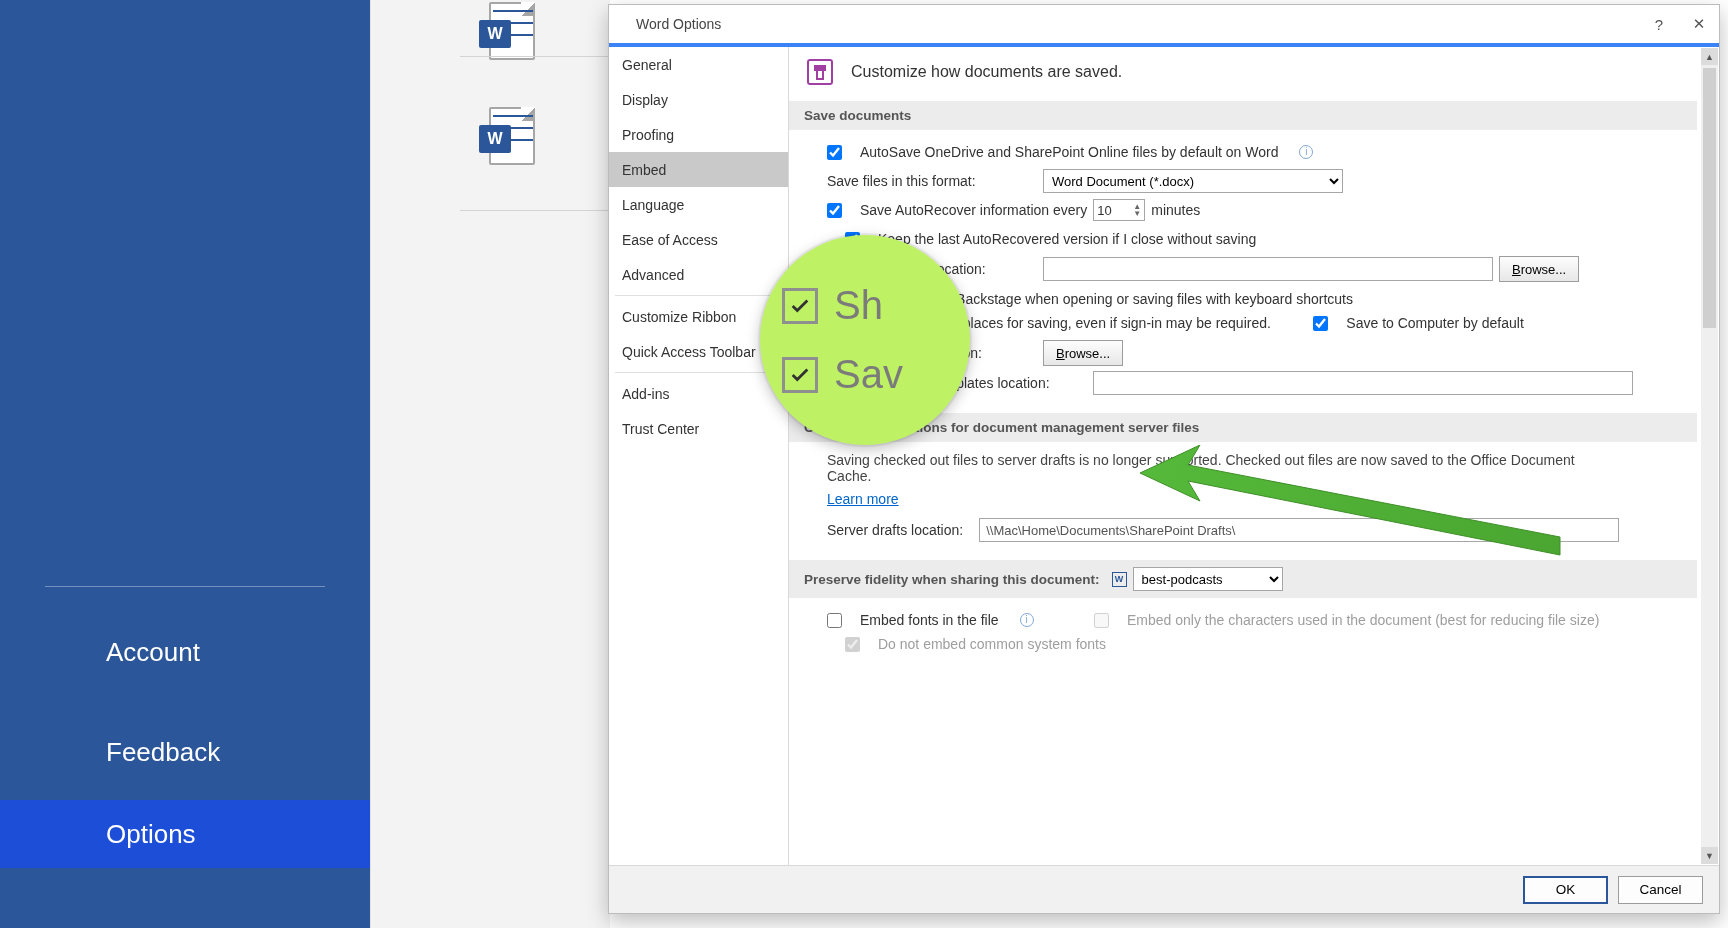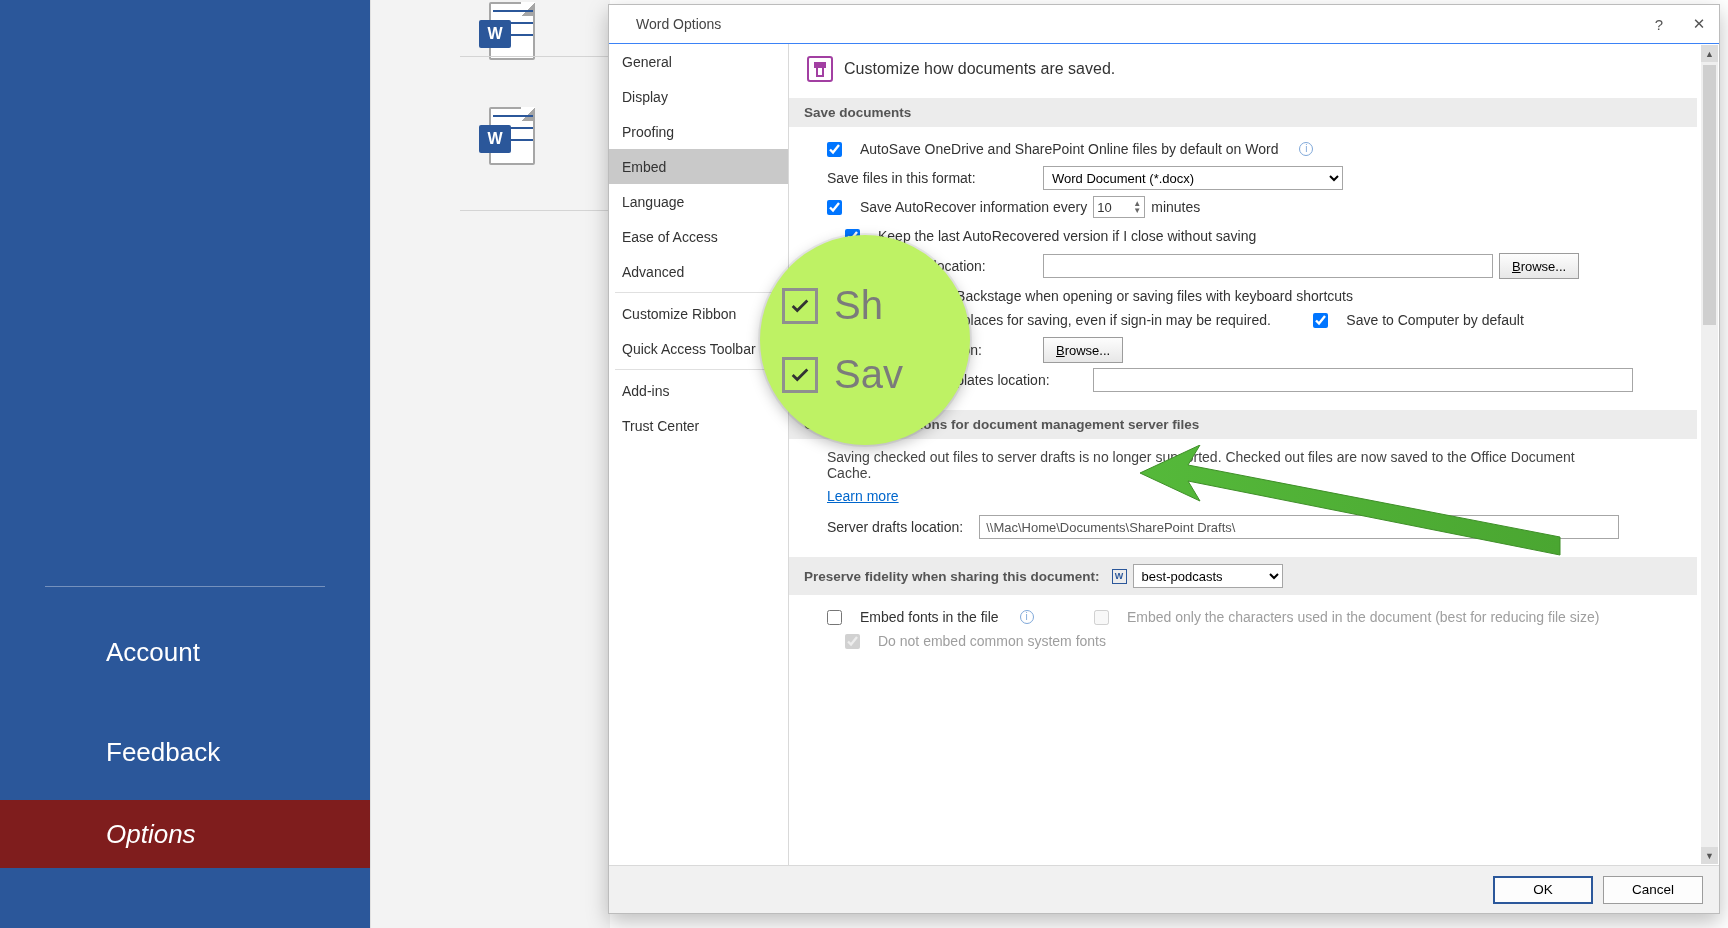--- a/index.html
+++ b/index.html
@@ -14,21 +14,21 @@
   }
   .backstage .divider {
     position: absolute; left: 45px; right: 45px;
     border-top: 1px solid rgba(255,255,255,0.35);
   }
   .backstage .item {
     position: absolute; left: 0; width: 370px; height: 68px;
     display: flex; align-items: center; padding-left: 106px;
     font-size: 26px; font-weight: 300; color: #fff; cursor: pointer;
   }
-  .backstage .item.selected { background: #7f1d1d; font-style: italic; }
+  .backstage .item.selected { background: #1d4ed8; }
 
   
   .midstrip {
     position: absolute; left: 370px; top: 0; width: 240px; height: 928px;
     background: #f3f3f3; border-left: 1px solid #e1e1e1;
   }
 
   
   .wicon { position: absolute; width: 60px; height: 70px; }
   .widoc {
@@ -63,21 +63,21 @@
     font-size: 14px; color: #444;
   }
   .dlg-title { flex: 1; }
   .dlg-help, .dlg-close {
     width: 40px; height: 38px; display: flex; align-items: center; justify-content: center;
     color: #555; cursor: pointer; font-size: 15px;
   }
 
   .dlg-body {
     position: absolute; left: 0; top: 38px; right: 0; bottom: 48px;
-    border-top: 1px solid #3b82f6;
+    border-top: 4px solid #3b82f6;
   }
   .dlg-nav {
     position: absolute; left: 0; top: 0; width: 180px; bottom: 0;
     border-right: 1px solid #d9d9d9; background: #fff;
   }
   .navitem {
     height: 35px; display: flex; align-items: center; padding-left: 13px;
     font-size: 14px; color: #333; cursor: pointer; white-space: nowrap;
   }
   .navitem.sel { background: #c9c9c9; }
@@ -85,21 +85,21 @@
 
   .dlg-panel {
     position: absolute; left: 180px; top: 0; right: 0; bottom: 0; overflow: hidden;
     padding-right: 22px;
   }
   .row { display: flex; align-items: center; }
   .pad { padding-left: 18px; }
   .pad2 { padding-left: 38px; }
   .pad3 { padding-left: 56px; }
 
-  .hdr-row { height: 50px; gap: 11px; }
+  .hdr-row { height: 50px; gap: 18px; }
   .save-ico {
     width: 26px; height: 26px; display: inline-block; border: 2px solid #a23fa2;
     border-radius: 3px; position: relative;
   }
   .save-ico::before { content:""; position:absolute; left:5px; right:5px; top:4px; height:6px; background:#a23fa2; }
   .save-ico::after  { content:""; position:absolute; left:7px; right:7px; bottom:3px; height:8px; border:2px solid #a23fa2; }
   .hdr-text { font-size: 16px; color: #333; }
 
   .groupbar {
     background: #ececec; font-weight: 600; color: #555; font-size: 13.5px;
@@ -142,21 +142,21 @@
     width:15px; height:15px; border:1px solid #2b579a; display:inline-flex;
     align-items:center; justify-content:center; font-size:9px; color:#2b579a; font-weight:bold;
   }
 
   .dlg-footer {
     position: absolute; left: 0; right: 0; bottom: 0; height: 48px;
     border-top: 1px solid #d9d9d9; background: #f1f1f1;
     display: flex; align-items: center; justify-content: flex-end; gap: 10px; padding-right: 16px;
   }
   .fbtn {
-    width: 100px; height: 28px; border: 1px solid #9c9c9c; background:#fdfdfd;
+    width: 85px; height: 28px; border: 1px solid #9c9c9c; background:#fdfdfd;
     font-size: 13.5px; cursor: pointer;
   }
   .fbtn.primary { border: 2px solid #2b579a; }
 
   
   .vscroll { position:absolute; top:1px; bottom:1px; right:1px; width:17px; background:#efefef; }
   .vscroll .arrow { height:17px; background:#dcdcdc; display:flex; align-items:center; justify-content:center; font-size:9px; color:#555; }
   .vscroll .thumb { position:absolute; left:2px; right:2px; top:20px; height:260px; background:#cfcfcf; }
   .vscroll .arrow.bottom { position:absolute; bottom:0; left:0; right:0; }
 

